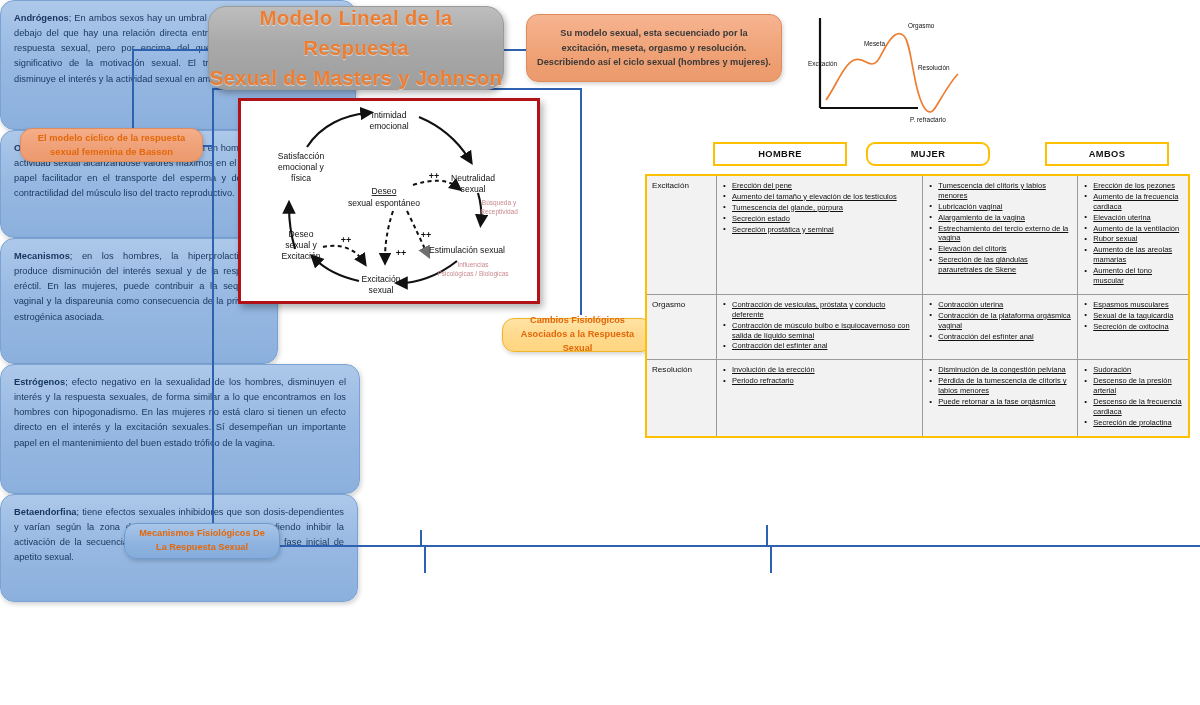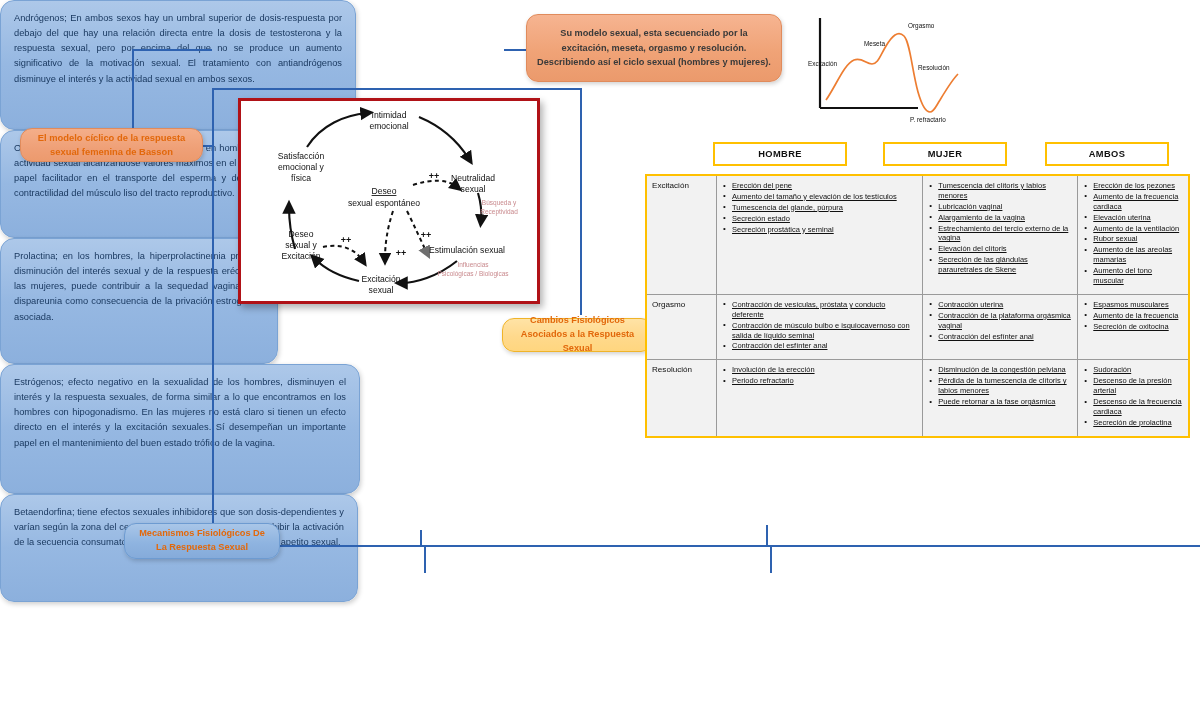--- a/index.html
+++ b/index.html
@@ -35,21 +35,21 @@
     color:#E2680B;font-size:9.2px;font-weight:700;line-height:1.5;padding:5px 8px;}
 
   .blue-label{background:linear-gradient(180deg,#a9c6e8 0%,#8fb4e0 55%,#85abda 100%);
     border:1px solid #6d9bd1;box-shadow:1px 2px 4px rgba(0,0,0,.18);
     color:#E2680B;font-size:9.2px;font-weight:700;line-height:1.5;padding:5px 8px;}
 
   .blue-node{background:linear-gradient(180deg,#adc8e9 0%,#96b8e2 50%,#8cb0dd 100%);
     border:1px solid #7aa3d4;box-shadow:1px 2px 5px rgba(0,0,0,.20);
     border-radius:14px;color:#17365D;font-size:9.3px;line-height:1.63;
     text-align:justify;padding:10px 13px;display:block;}
-  .blue-node b{font-weight:400;}
+  .blue-node b{font-weight:700;}
 
   
   #basson{position:absolute;left:238px;top:98px;width:302px;height:206px;
     background:#fff;border:3px solid #B01217;box-sizing:border-box;
     box-shadow:3px 4px 7px rgba(0,0,0,.30);}
   #basson svg{display:block;}
   .bt{font-family:"Liberation Sans",sans-serif;font-size:8.6px;fill:#111;}
   .bt.pink{fill:#C98A8E;font-size:6.5px;}
   .bt.plus{font-size:9px;font-weight:700;}
 
@@ -91,20 +91,24 @@
   <div class="conn v" style="left:580px;top:88px;height:227px;"></div>
 
   <div class="conn h" style="left:212px;top:545px;width:28px;"></div>
   <div class="conn h" style="left:228px;top:545px;width:980px;"></div>
 
   <div class="conn v" style="left:420px;top:530px;height:16px;"></div>
   <div class="conn v" style="left:424px;top:545px;height:28px;"></div>
   <div class="conn v" style="left:766px;top:525px;height:21px;"></div>
   <div class="conn v" style="left:770px;top:545px;height:28px;"></div>
 
+  <div class="node title-node" style="left:208px;top:6px;width:296px;height:84px;flex-direction:column;">
+    <span>Modelo Lineal de la Respuesta</span>
+    <span>Sexual de Masters y Johnson</span>
+  </div>
 
   <div class="node orange-node" style="left:526px;top:14px;width:256px;height:68px;">
     <span>Su modelo sexual, esta secuenciado por la excitación, meseta, orgasmo y resolución. Describiendo así el ciclo sexual (hombres y mujeres).</span>
   </div>
 
   <div class="node orange-label" style="left:20px;top:128px;width:183px;height:34px;">
     <span>El modelo cíclico de la respuesta sexual femenina de Basson</span>
   </div>
 
   <div class="node yellow-label" style="left:482px;top:318px;width:151px;height:34px;margin-left:20px;">
@@ -184,21 +188,21 @@
       <text class="ct" x="102" y="20">Orgasmo</text>
       <text class="ct" x="112" y="62">Resolución</text>
       <text class="ct" x="104" y="114">P. refractario</text>
     </svg>
   </div>
 
   <div id="tbl-wrap">
     <div class="hdr" style="left:68px;width:134px;">
       <span>HOMBRE</span>
     </div>
-    <div class="hdr" style="left:238px;width:124px;">
+    <div class="hdr" style="left:221px;width:124px;border-radius:9px;">
       <span>MUJER</span>
     </div>
     <div class="hdr" style="left:400px;width:124px;">
       <span>AMBOS</span>
     </div>
 
     <table id="tbl">
       <tbody>
         <tr>
           <td class="ph">Excitación</td>
@@ -246,21 +250,21 @@
           <td>
             <ul>
               <li>Contracción uterina</li>
               <li>Contracción de la plataforma orgásmica vaginal</li>
               <li>Contracción del esfínter anal</li>
             </ul>
           </td>
           <td>
             <ul>
               <li>Espasmos musculares</li>
-              <li>Aumento de la frecuencia</li>
+              <li>Sexual de la taquicardia</li>
               <li>Secreción de oxitocina</li>
             </ul>
           </td>
         </tr>
 
         <tr>
           <td class="ph">Resolución</td>
           <td>
             <ul>
               <li>Involución de la erección</li>
@@ -289,21 +293,21 @@
 
   <div class="blue-node" style="left:256px;top:424px;width:328px;height:108px;">
     <b>Andrógenos</b><span>; En ambos sexos hay un umbral superior de dosis-respuesta por debajo del que hay una relación directa entre la dosis de testosterona y la respuesta sexual, pero por encima del que no se produce un aumento significativo de la motivación sexual. El tratamiento con antiandrógenos disminuye el interés y la actividad sexual en ambos sexos.</span>
   </div>
 
   <div class="blue-node" style="left:600px;top:440px;width:330px;height:86px;">
     <b>Oxitocina</b><span>; Sus niveles plasmáticos aumentan en hombres y mujeres durante la actividad sexual alcanzándose valores máximos en el orgasmo. Desempeña un papel facilitador en el transporte del esperma y del huevo al aumentar la contractilidad del músculo liso del tracto reproductivo.</span>
   </div>
 
   <div class="blue-node" style="left:942px;top:494px;width:250px;height:104px;">
-    <b>Prolactina</b><span>; en los hombres, la hiperprolactinemia produce disminución del interés sexual y de la respuesta eréctil. En las mujeres, puede contribuir a la sequedad vaginal y la dispareunia como consecuencia de la privación estrogénica asociada.</span>
+    <b>Mecanismos</b><span>; en los hombres, la hiperprolactinemia produce disminución del interés sexual y de la respuesta eréctil. En las mujeres, puede contribuir a la sequedad vaginal y la dispareunia como consecuencia de la privación estrogénica asociada.</span>
   </div>
 
   <div class="blue-node" style="left:260px;top:572px;width:332px;height:108px;">
     <b>Estrógenos</b><span>; efecto negativo en la sexualidad de los hombres, disminuyen el interés y la respuesta sexuales, de forma similar a lo que encontramos en los hombres con hipogonadismo.  En las mujeres no está claro si tienen un efecto directo en el interés y la excitación sexuales. Sí desempeñan un importante papel en el mantenimiento del buen estado trófico de la vagina.</span>
   </div>
 
   <div class="blue-node" style="left:606px;top:574px;width:330px;height:86px;">
     <b>Betaendorfina</b><span>; tiene efectos sexuales inhibidores que son dosis-dependientes y varían según la zona del cerebro en la que actúe, pudiendo inhibir la activación de la secuencia consumatoria del acto sexual o la fase inicial de apetito sexual.</span>
   </div>
 

